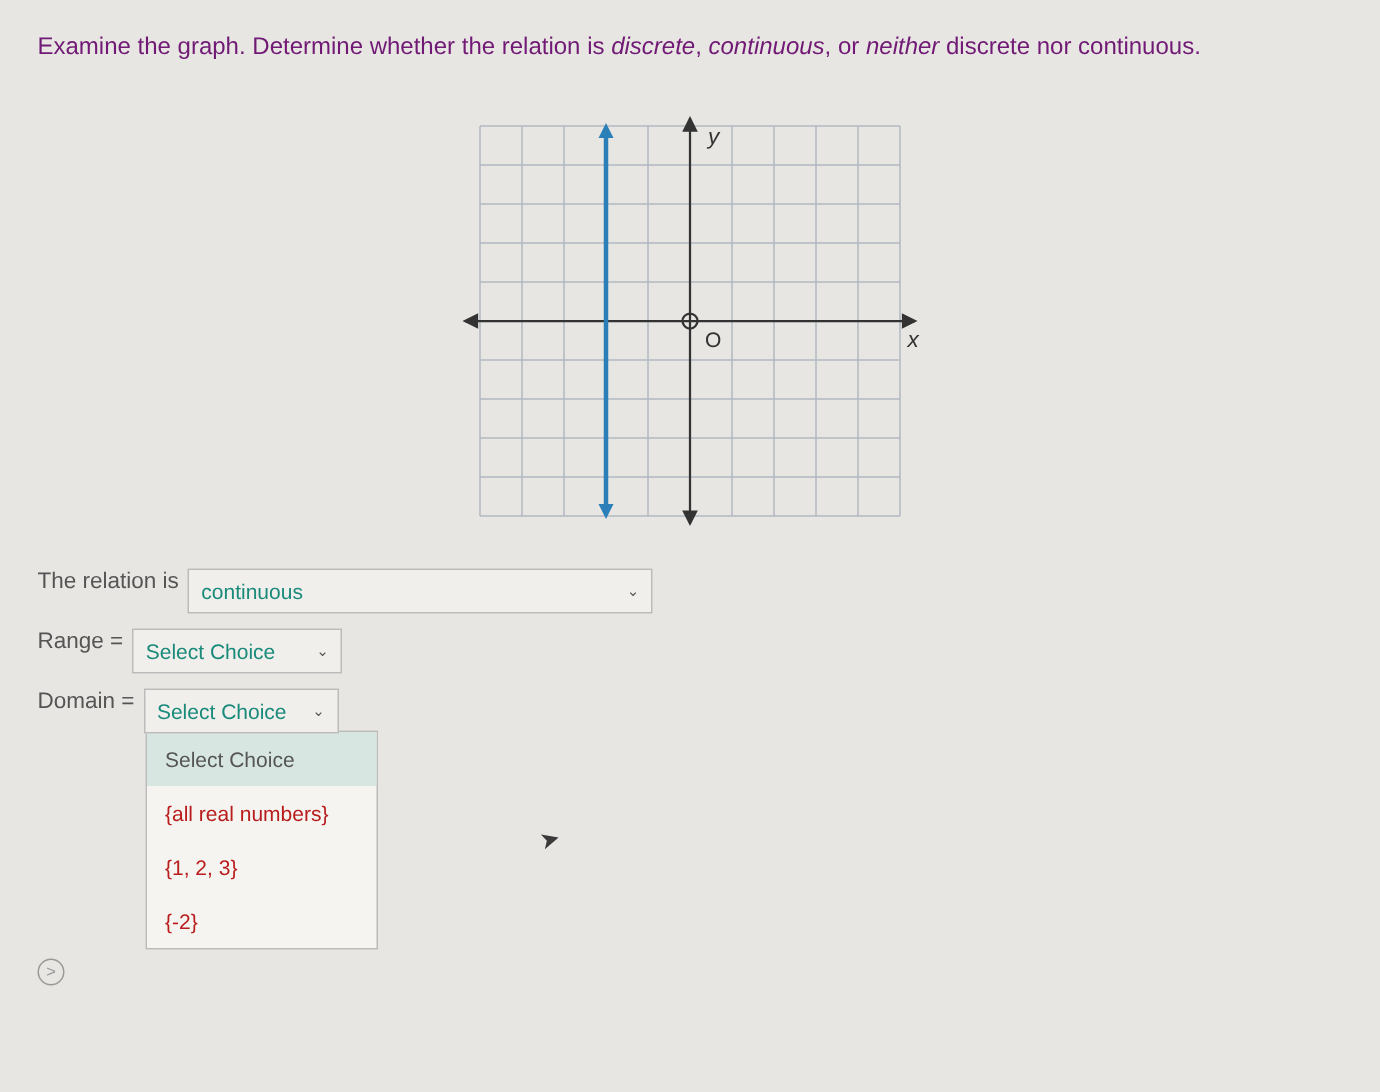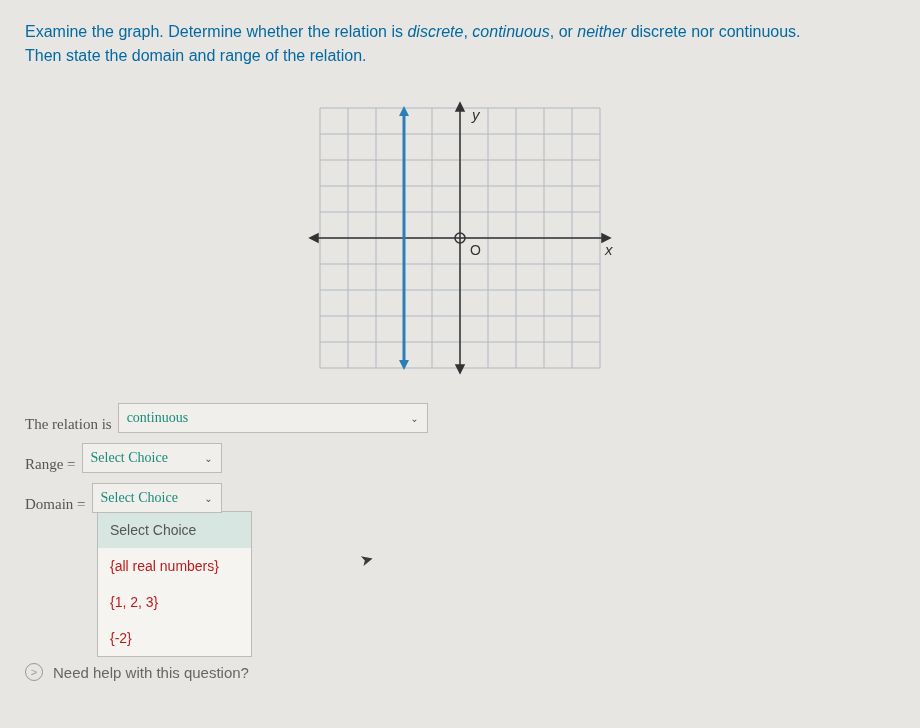--- a/index.html
+++ b/index.html
@@ -12,21 +12,21 @@
       background: #e8e6e3;
       width: 920px;
       height: 728px;
       padding: 20px 25px;
       color: #3a3a3a;
       position: relative;
     }
     .question {
       font-size: 16px;
       line-height: 1.5;
-      color: #0369a1;
+      color: #701a75;
       margin-bottom: 10px;
     }
     .question .italic {
       font-style: italic;
     }
     .graph-container {
       display: flex;
       justify-content: center;
       margin: 30px 0 25px 0;
     }
@@ -37,24 +37,23 @@
     }
     .graph svg {
       width: 100%;
       height: 100%;
     }
     .answers {
       position: relative;
     }
     .answer-row {
       display: flex;
-      align-items: flex-end;
+      align-items: flex-start;
       margin-bottom: 10px;
       color: #555;
-      font-family: Liberation Serif, serif;
     }
     .label {
       font-size: 15px;
       margin-right: 6px;
     }
     .select {
       border: 1px solid #bbb;
       background: #f0efec;
       height: 30px;
       display: flex;
@@ -128,21 +127,20 @@
       font-size: 16px;
       pointer-events: none;
       transform: rotate(-15deg);
     }
   </style>
 </head>
 <body>
 
 <div class="question">
   <span>Examine the graph. Determine whether the relation is </span><span class="italic">discrete</span><span>, </span><span class="italic">continuous</span><span>, or </span><span class="italic">neither</span><span> discrete nor continuous.</span><br>
-  <span>Then state the domain and range of the relation.</span>
 </div>
 
 <div class="graph-container">
   <div class="graph">
     <svg viewBox="0 0 320 280">
 
       <g stroke="#b0b8c0" stroke-width="1">
 
         <line x1="20" y1="10" x2="20" y2="270"></line>
         <line x1="48" y1="10" x2="48" y2="270"></line>
@@ -224,18 +222,17 @@
 
   <div class="dropdown-list">
     <div class="dropdown-option highlighted">Select Choice</div>
     <div class="dropdown-option disabled">{all real numbers}</div>
     <div class="dropdown-option disabled">{1, 2, 3}</div>
     <div class="dropdown-option disabled">{-2}</div>
   </div>
 
   <div class="need-help">
     <span class="help-icon">&gt;</span>
-    <span class="help-text">Need help with this question?</span>
   </div>
 
 </div>
 
 <div class="cursor">➤</div>
 
 </body></html>

